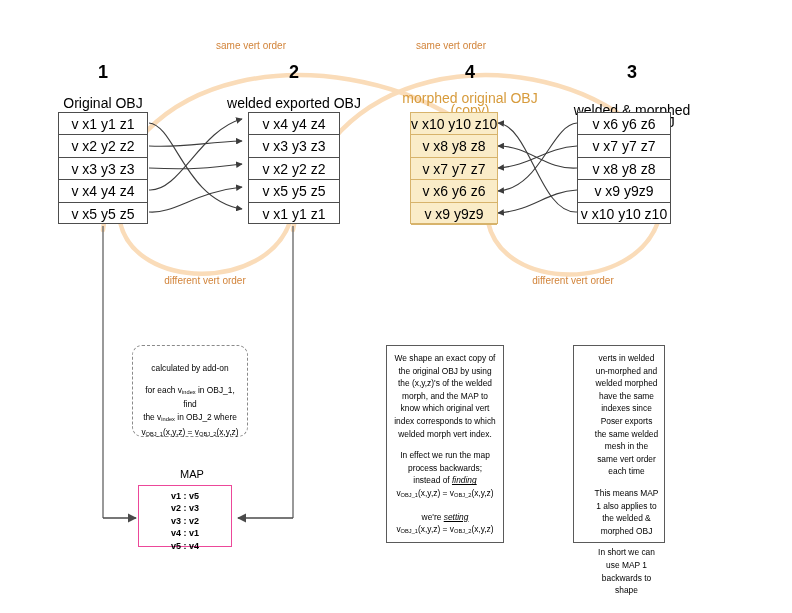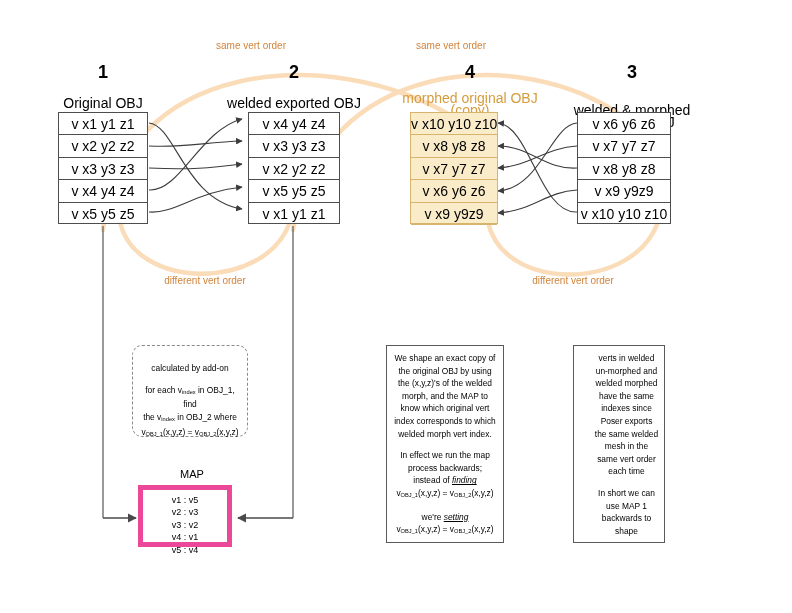--- a/index.html
+++ b/index.html
@@ -86,27 +86,28 @@
   .textbox p { margin: 0 0 9px 0; text-align: center; }
   .textbox p:last-child { margin-bottom: 0; }
   .map-label {
     position: absolute;
     font-size: 11px;
     text-align: center;
     width: 120px;
   }
   .map-box {
     position: absolute;
-    border: 5px solid #ec4899;
+    border: 1px solid #ec4899;
     box-sizing: border-box;
     background: #fff;
     font-size: 9px;
     line-height: 12.4px;
     text-align: center;
     padding-top: 4px;
+    font-weight: bold;
   }
   .arc-label {
     position: absolute;
     font-size: 10px;
     color: #d2843a;
     text-align: center;
     width: 160px;
   }
   sub { font-size: 0.68em; vertical-align: -0.22em; }
   .u { text-decoration: underline; font-style: italic; }
@@ -243,16 +244,17 @@
       <span>v</span><sub>OBJ_1</sub><span>(x,y,z) = v</span><sub>OBJ_2</sub><span>(x,y,z)</span>
     </p>
     <p>
       <span>we're </span><span class="u">setting</span><br>
       <span>v</span><sub>OBJ_1</sub><span>(x,y,z) = v</span><sub>OBJ_2</sub><span>(x,y,z)</span>
     </p>
   </div>
 
   <div class="textbox" style="left:573px; top:345px; width:92px; height:198px;padding-left:20px;">
     <p>verts in welded un-morphed and welded morphed have the same indexes since Poser exports the same welded mesh in the same vert order each time</p>
+    <p>This means MAP 1 also applies to the welded &amp; morphed OBJ</p>
     <p>In short we can use MAP 1 backwards to shape</p>
   </div>
 
 </div>
 
 </body></html>

